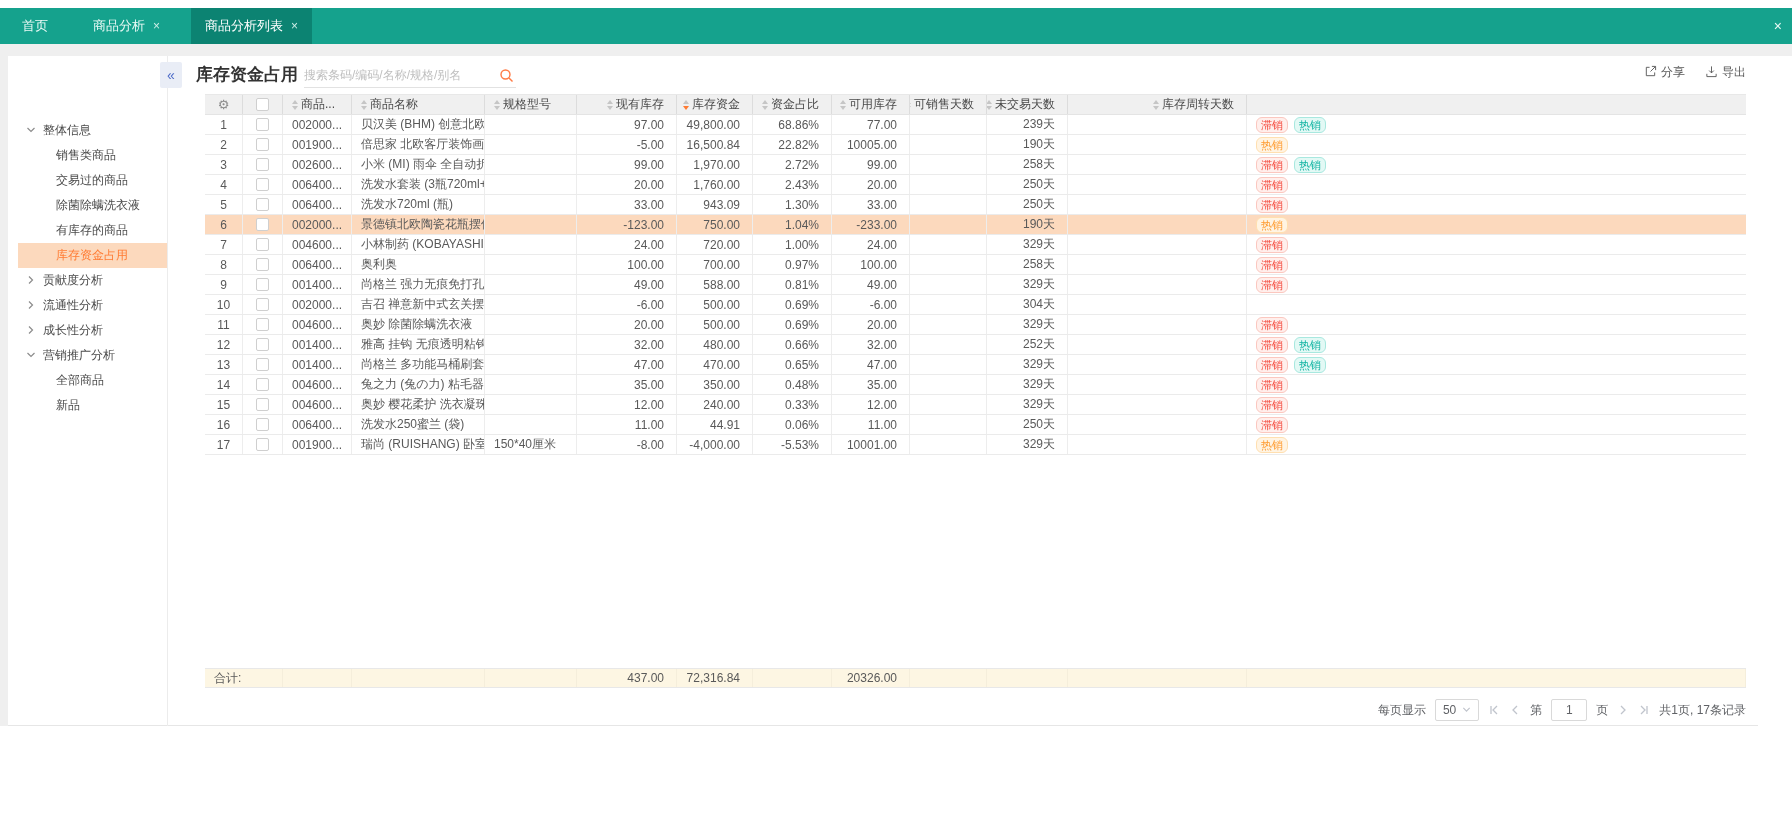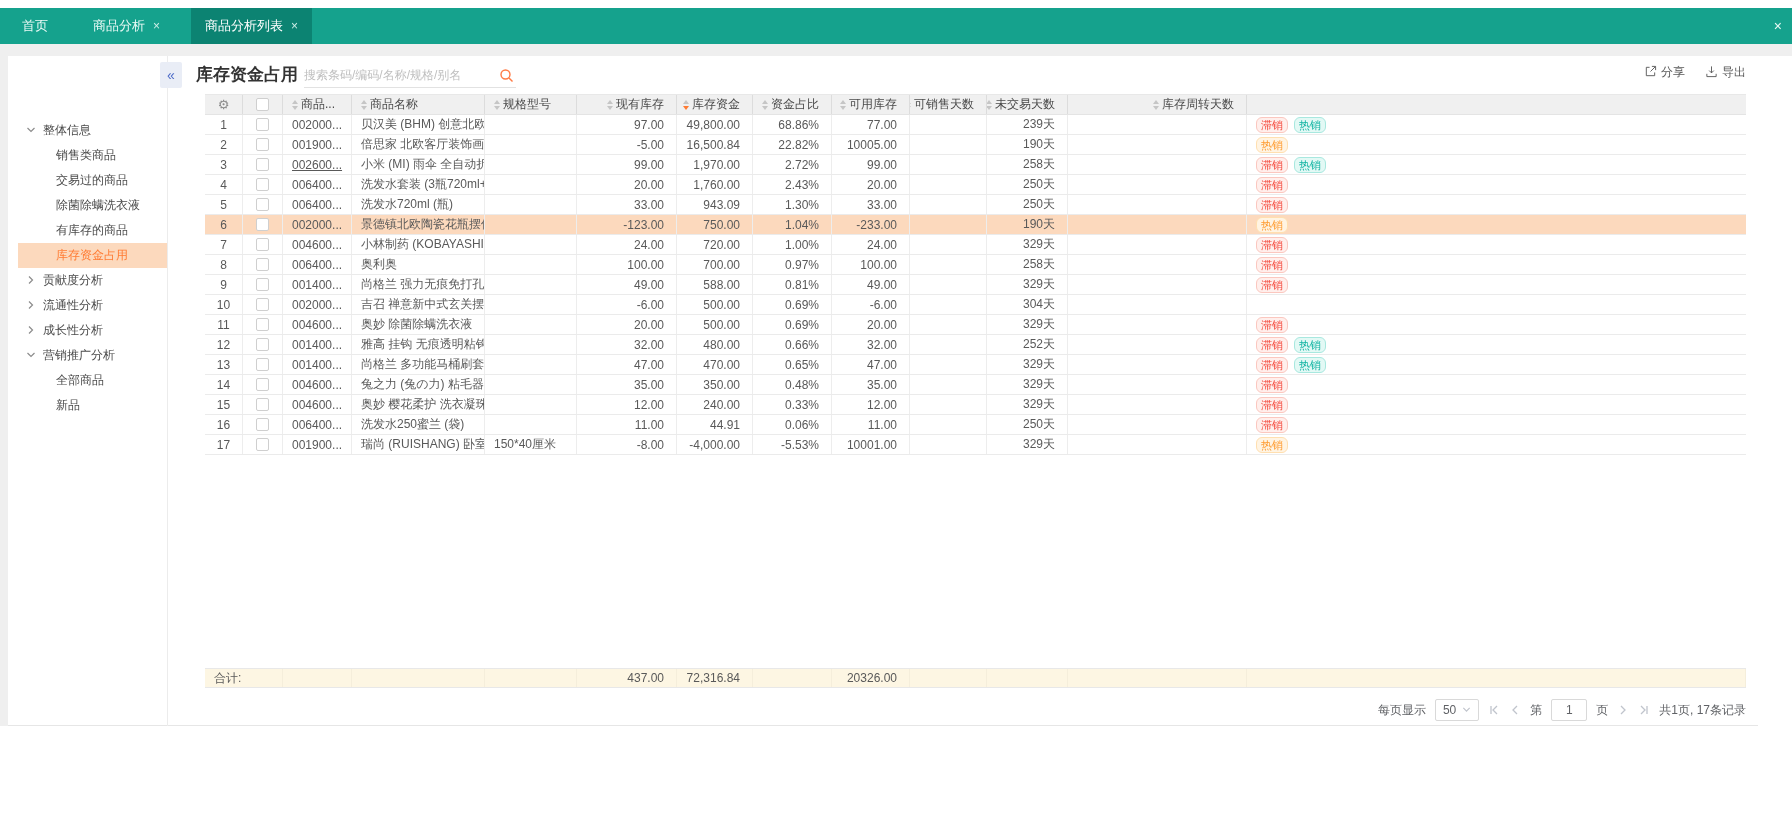--- a/index.html
+++ b/index.html
@@ -308,21 +308,21 @@
             <div class="cell ar" style="width: 179px;"></div>
             <div class="cell al flex1">
               <span class="tag tag-hot-orange">热销</span>
             </div>
           </div>
           <div class="trow">
             <div class="cell ac" style="width: 38px;">3</div>
             <div class="cell ac" style="width: 40px;">
               <span class="cb"></span>
             </div>
-            <div class="cell al" style="width: 69px; text-decoration: underline;">002600...</div>
+            <div class="cell al" style="width: 69px;">002600...</div>
             <div class="cell al" style="width: 133px;">小米 (MI) 雨伞 全自动折叠</div>
             <div class="cell al" style="width: 92px;"></div>
             <div class="cell ar" style="width: 100px;">99.00</div>
             <div class="cell ar" style="width: 76px;">1,970.00</div>
             <div class="cell ar" style="width: 79px;">2.72%</div>
             <div class="cell ar" style="width: 78px;">99.00</div>
             <div class="cell ar" style="width: 77px;"></div>
             <div class="cell ar" style="width: 81px;">258天</div>
             <div class="cell ar" style="width: 179px;"></div>
             <div class="cell al flex1">

